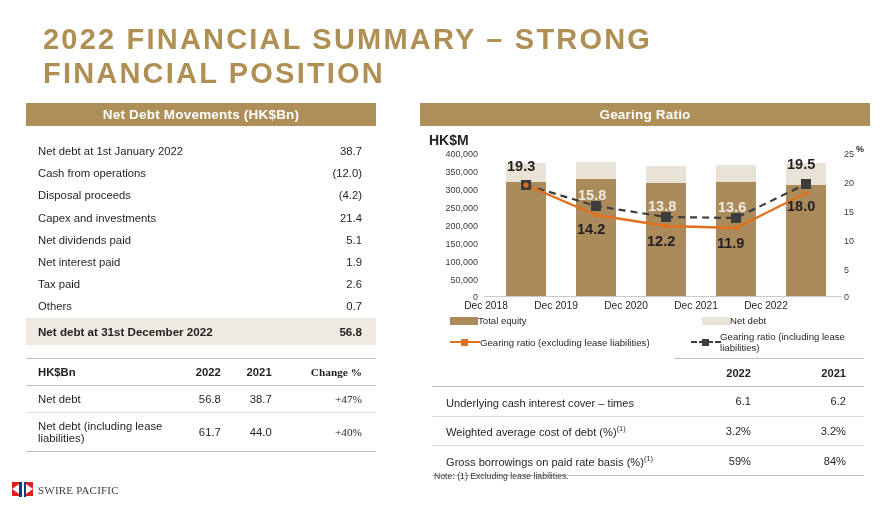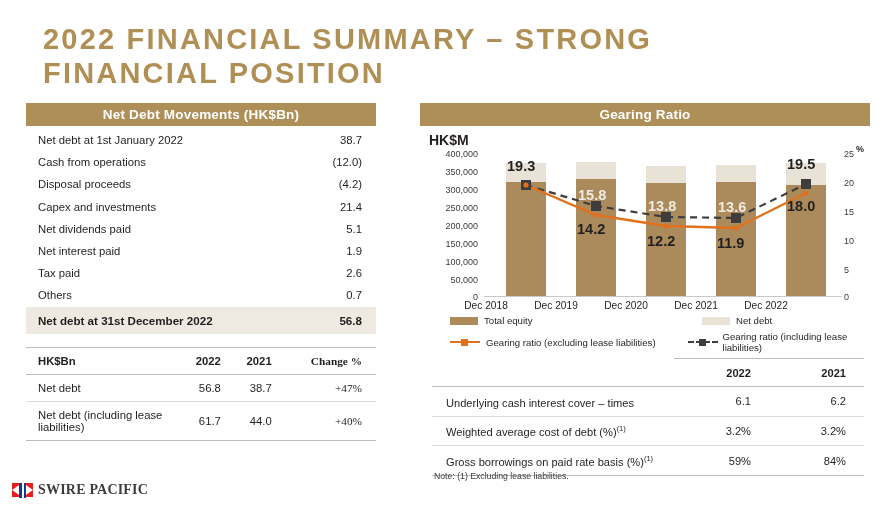--- a/index.html
+++ b/index.html
@@ -20,21 +20,21 @@
   
   .panel-head{
     background:#ae8f58;color:#ffffff;font-weight:bold;
     text-align:center;font-size:13.5px;letter-spacing:.2px;
     display:flex;align-items:center;justify-content:center;
   }
 
   
   .left-col{position:absolute;left:26px;top:103px;width:350px;}
   .ndm-head{height:23px;}
-  .ndm-table{width:100%;border-collapse:collapse;margin-top:3px;}
+  .ndm-table{width:100%;border-collapse:collapse;margin-top:14px;}
   .ndm-table td{
     font-size:11.3px;padding:5.1px 0;color:#231f20;vertical-align:middle;
   }
   .ndm-table td.lbl{padding-left:12px;}
   .ndm-table td.val{text-align:right;padding-right:14px;white-space:nowrap;}
   .ndm-table tr.total td{
     background:#efeae1;font-weight:bold;font-size:11.6px;
     padding-top:7px;padding-bottom:7px;
   }
 
@@ -50,21 +50,21 @@
   .c-chg{text-align:right;padding-right:14px!important;font-family:Liberation Serif, serif;}
 
   
   .logo{position:absolute;left:12px;top:482px;display:flex;align-items:center;gap:5px;}
   .logo-mark{position:relative;width:21px;height:15px;background:#ffffff;border:0;}
   .logo-mark .tri-l,.logo-mark .tri-r{position:absolute;top:0;width:0;height:0;}
   .logo-mark .tri-l{left:0;border-top:7.5px solid #e2211c;border-bottom:7.5px solid #e2211c;border-right:10px solid transparent;}
   .logo-mark .tri-r{right:0;border-top:7.5px solid #e2211c;border-bottom:7.5px solid #e2211c;border-left:10px solid transparent;}
   .logo-mark .bar-b{position:absolute;left:7px;top:0;width:7px;height:15px;background:#0d3c8c;}
   .logo-mark .bar-w{position:absolute;left:9.5px;top:0;width:2px;height:15px;background:#ffffff;}
-  .logo-text{font-size:14px;font-weight:bold;color:#3d3d3d;letter-spacing:.2px;
+  .logo-text{font-size:11px;font-weight:normal;color:#3d3d3d;letter-spacing:.2px;
              font-family:"Liberation Serif","DejaVu Serif",serif;}
 
   
   .right-col{position:absolute;left:420px;top:103px;width:450px;}
   .gr-head{height:23px;}
 
   .chart-wrap{position:relative;width:450px;height:200px;margin-top:6px;}
   .axis-title-l{position:absolute;left:9px;top:0px;font-size:14px;font-weight:bold;}
   .axis-title-r{position:absolute;right:6px;top:12px;font-size:9px;font-weight:bold;}
   .ytick{position:absolute;font-size:9px;color:#3b3b3b;text-align:right;}
@@ -76,21 +76,21 @@
   .bar-equity{position:absolute;bottom:0;width:100%;background:#ab8b5c;}
   .bar-debt{position:absolute;width:100%;background:#e9e2d6;}
   .dlabel{position:absolute;font-size:14.5px;font-weight:bold;white-space:nowrap;}
   .dlabel.dark{color:#231f20;}
   .dlabel.light{color:#efeae1;}
   .xlab{position:absolute;top:168px;font-size:10.2px;color:#231f20;text-align:center;width:80px;}
   svg.lines{position:absolute;left:0;top:0;width:352px;height:143px;overflow:visible;}
 
   .legend{position:absolute;left:30px;top:212px;width:430px;font-size:9.6px;color:#231f20;}
   .leg-row{display:flex;margin-bottom:5px;}
-  .leg-item{display:flex;align-items:center;gap:6px;}
+  .leg-item{display:flex;align-items:center;}
   .leg-item.first{width:252px;}
   .sw{width:28px;height:8px;display:inline-block;}
   .sw.equity{background:#ab8b5c;}
   .sw.debt{background:#e9e2d6;}
   .sw-line{width:30px;height:10px;position:relative;display:inline-block;}
   .sw-line .ln{position:absolute;top:4px;left:0;width:30px;height:2px;}
   .sw-line .ln.solid{background:#e2711d;}
   .sw-line .ln.dash{border-top:2px dashed #3d3d3d;}
   .sw-line .mk{position:absolute;top:1.5px;left:11px;width:7px;height:7px;}
   .sw-line .mk.orange{background:#e2711d;}

